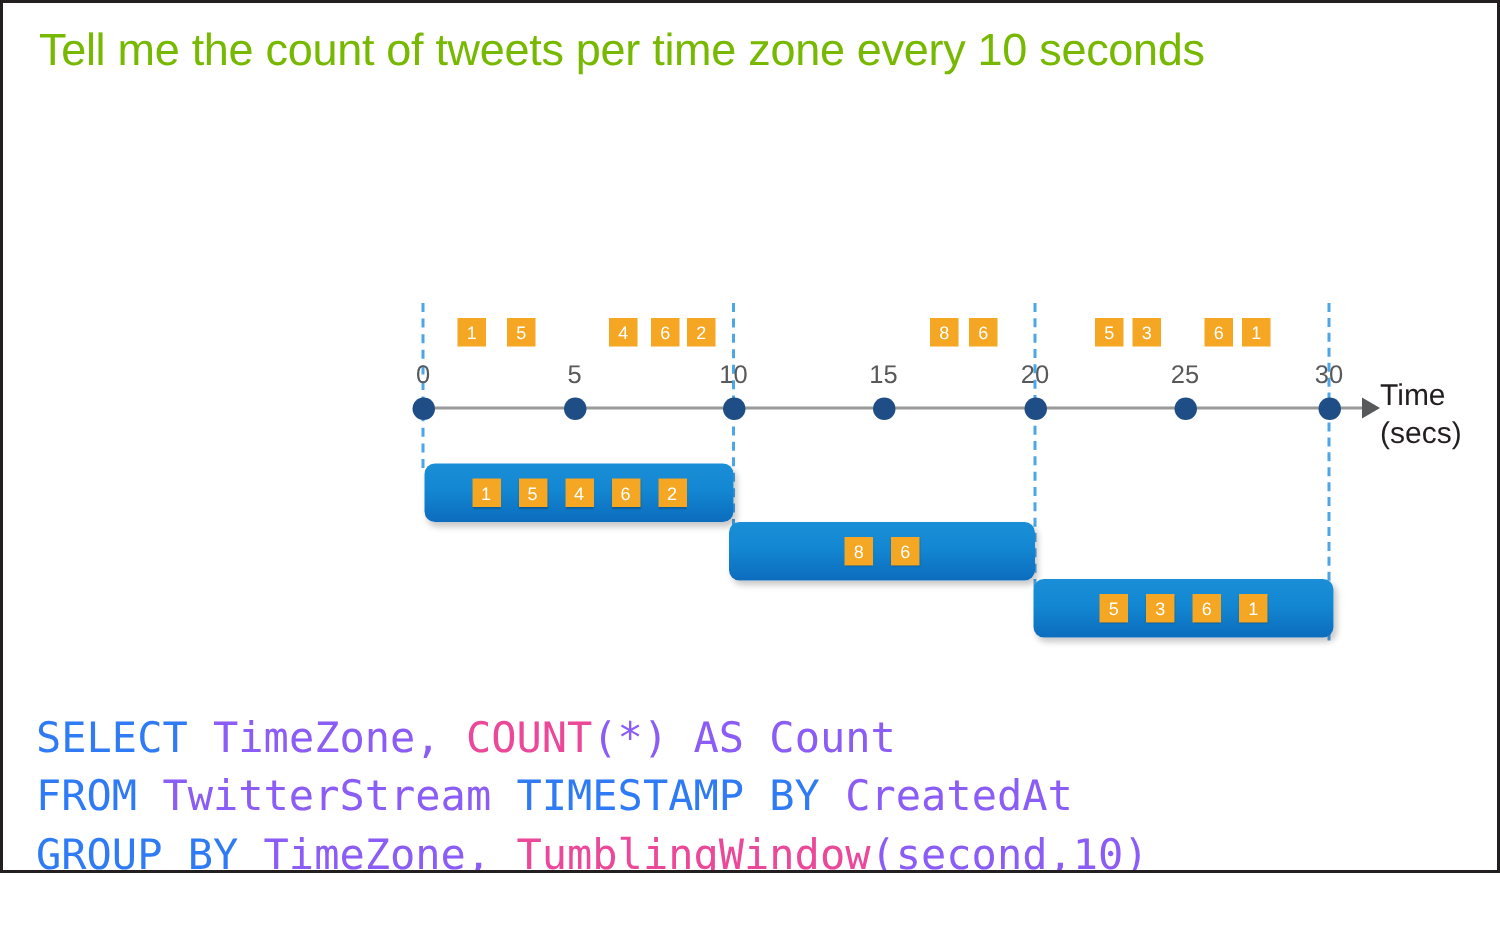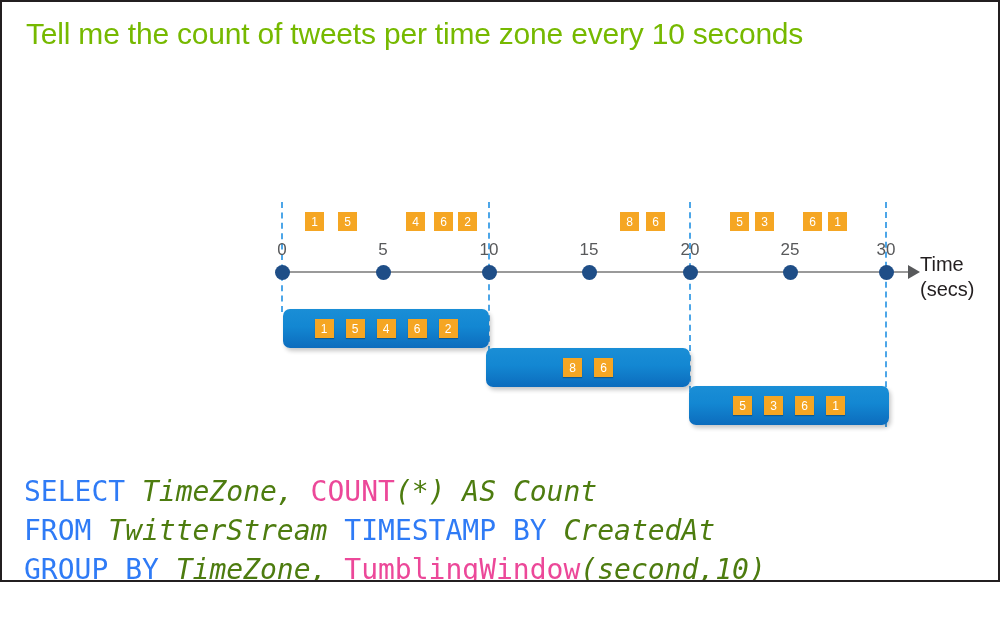--- a/index.html
+++ b/index.html
@@ -143,21 +143,21 @@
     position: absolute;
     left: 22px;
     top: 470px;
     font-family: "DejaVu Sans Mono", "Liberation Mono", monospace;
     font-size: 28px;
     line-height: 39px;
     white-space: pre;
   }
   .kw  { color: #2f7bf6; }
   .fn  { color: #ec4899; margin-top: 48px; }
-  .idn { color: #4d7c0f; font-style: italic; }
+  .idn { color: #8b5cf6; }
 </style>
 </head>
 <body>
 
 <div id="slide">
 
   <div id="title">Tell me the count of tweets per time zone every 10 seconds</div>
 
 
   <div id="timeline-area">

